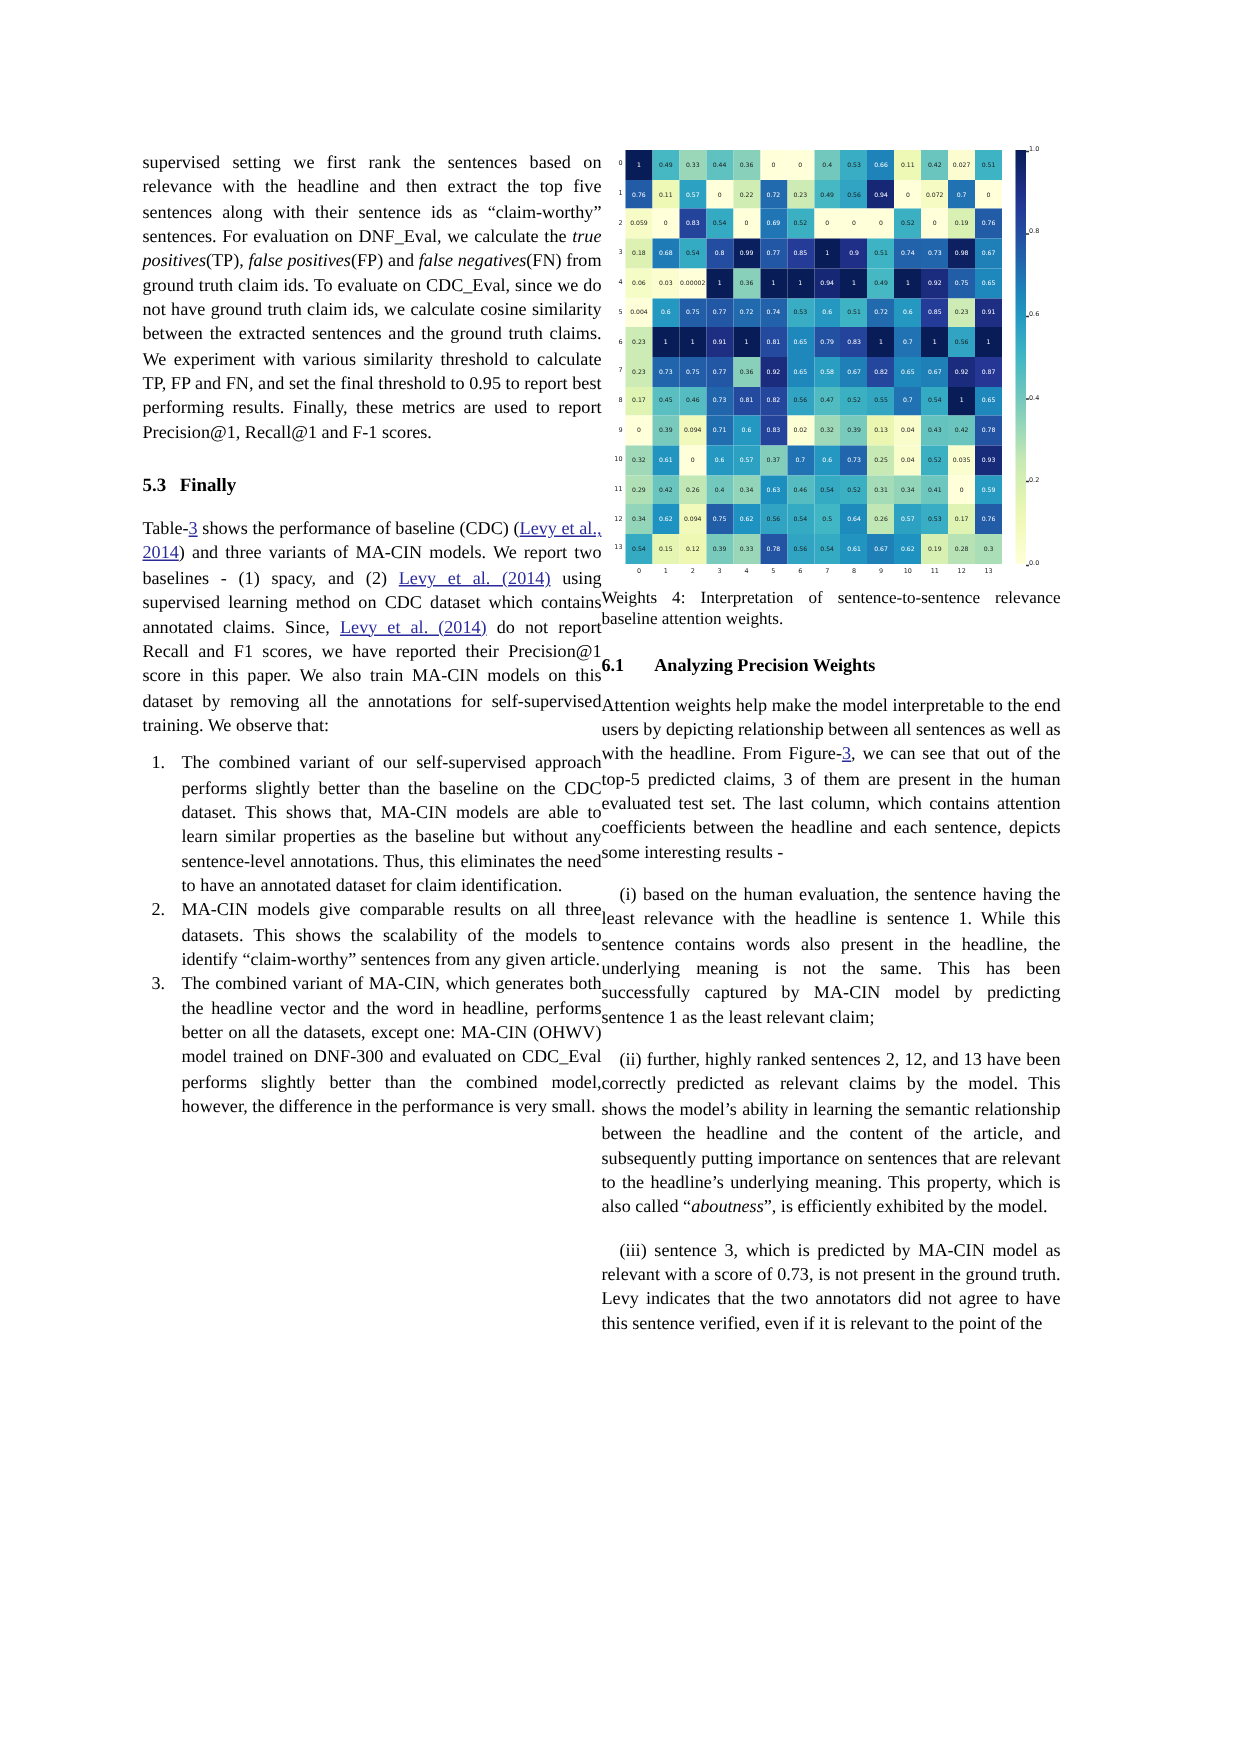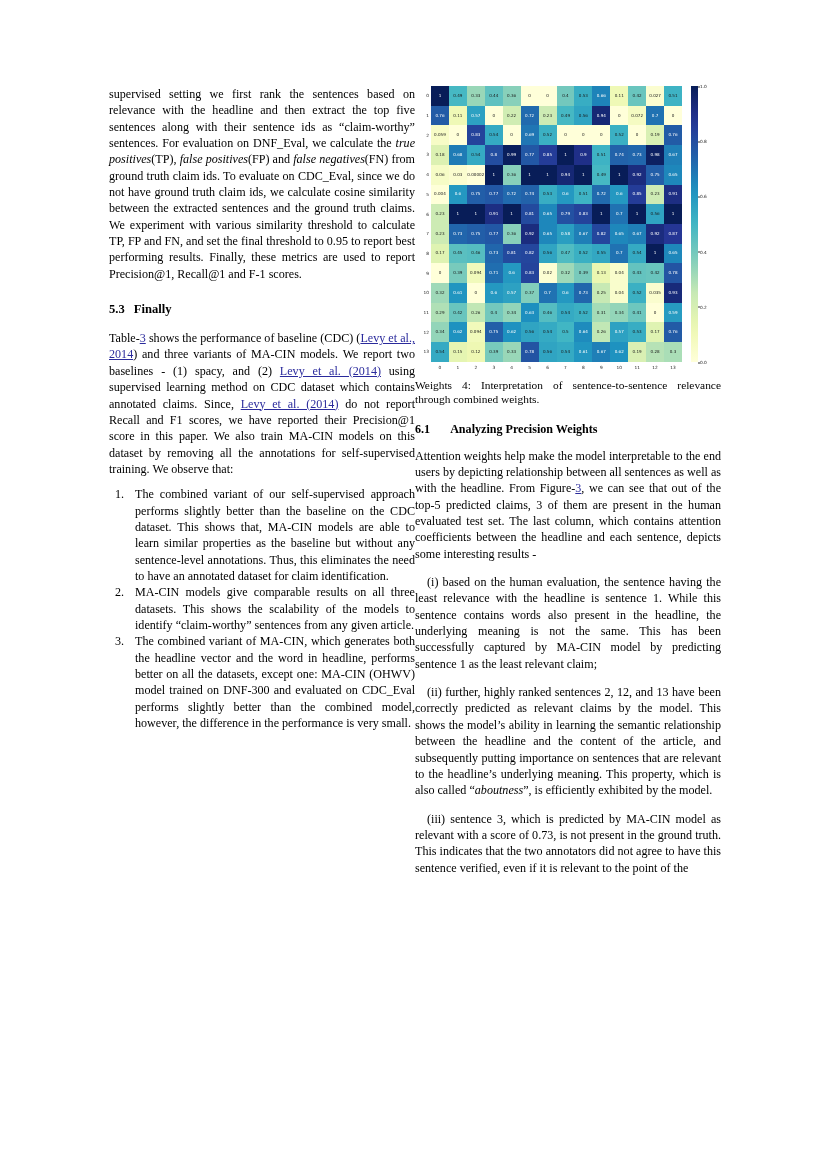--- a/index.html
+++ b/index.html
@@ -18,25 +18,24 @@
   .page {
     position: absolute;
     left: 0; top: 0;
     width: 827px;
     height: 1169px;
     background: #fff;
   }
   .columns {
     position: absolute;
     left: 95px;
-    top: 86px;
+    top: 100px;
     width: 640px;
     height: 1010px;
     display: flex;
-    justify-content: center;
   }
   .col {
     width: 306px;
     flex: 0 0 306px;
   }
   p.body {
     margin: 0 0 0 0;
     font-size: 12.1px;
     line-height: 16.35px;
     text-align: justify;
@@ -443,29 +442,29 @@
                   <span style="top: 0px;">1.0</span>
                   <span style="top: 55.2px;">0.8</span>
                   <span style="top: 110.4px;">0.6</span>
                   <span style="top: 165.6px;">0.4</span>
                   <span style="top: 220.8px;">0.2</span>
                   <span style="top: 276px;">0.0</span>
                 </div>
             </div>
           </div>
         </div>
-        <div class="figure-caption"><span>Weights 4:</span><span> Interpretation of sentence-to-sentence relevance through combined weights.</span></div>
+        <div class="figure-caption"><span>Weights 4:</span><span> Interpretation of sentence-to-sentence relevance baseline attention weights.</span></div>
       </div>
 
 
       <h3 class="subsection"><span class="num">6.1</span><span>Analyzing Precision Weights</span></h3>
 
       <p class="body"><span>Attention weights help make the model interpretable to the end users by depicting relationship between all sentences as well as with the headline. From Figure-</span><a class="cite" href="#">3</a><span>, we can see that out of the top-5 predicted claims, 3 of them are present in the human evaluated test set. The last column, which contains attention coefficients between the headline and each sentence, depicts some interesting results -</span></p>
 
       <p class="body indent">(i) based on the human evaluation, the sentence having the least relevance with the headline is sentence 1. While this sentence contains words also present in the headline, the underlying meaning is not the same. This has been successfully captured by MA-CIN model by predicting sentence 1 as the least relevant claim;</p>
 
       <p class="body indent"><span>(ii) further, highly ranked sentences 2, 12, and 13 have been correctly predicted as relevant claims by the model. This shows the model’s ability in learning the semantic relationship between the headline and the content of the article, and subsequently putting importance on sentences that are relevant to the headline’s underlying meaning. This property, which is also called “</span><span class="ital">aboutness</span><span>”, is efficiently exhibited by the model.</span></p>
 
-      <p class="body indent">(iii) sentence 3, which is predicted by MA-CIN model as relevant with a score of 0.73, is not present in the ground truth. This indicates that the two annotators did not agree to have this sentence verified, even if it is relevant to the point of the</p>
+      <p class="body indent">(iii) sentence 3, which is predicted by MA-CIN model as relevant with a score of 0.73, is not present in the ground truth. Levy indicates that the two annotators did not agree to have this sentence verified, even if it is relevant to the point of the</p>
 
     </div>
   </div>
 </div>
 
 </body></html>

